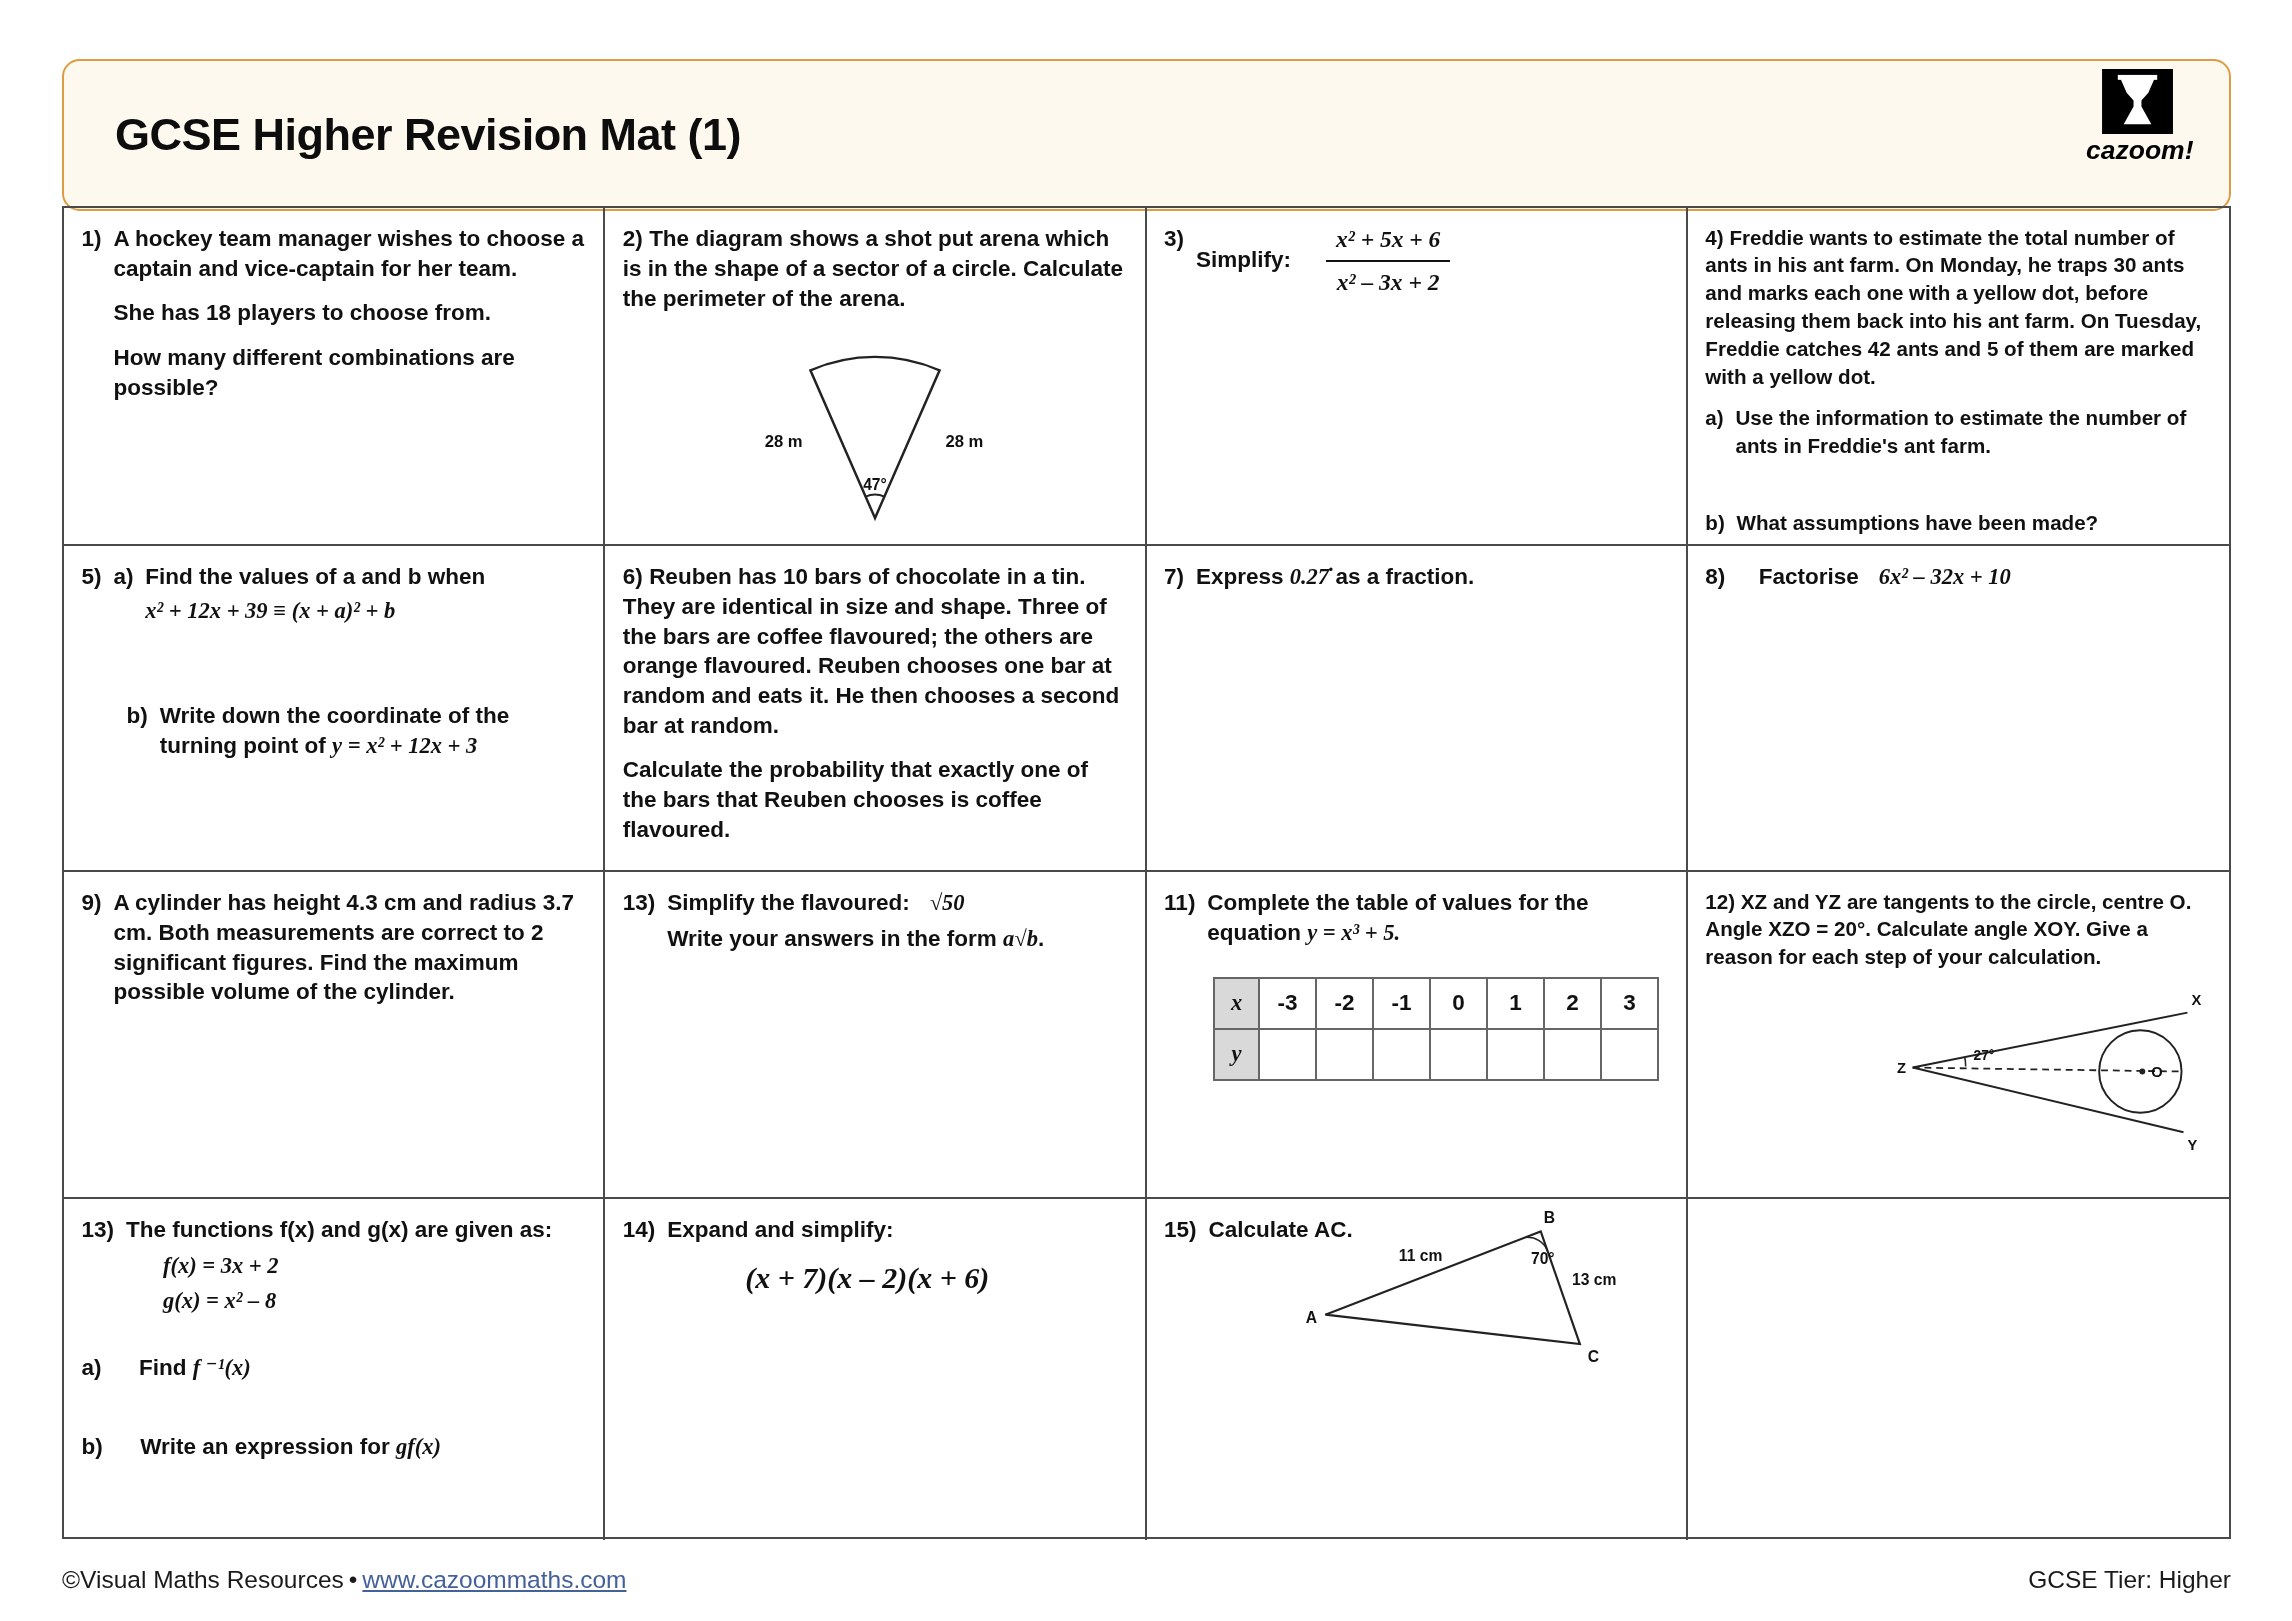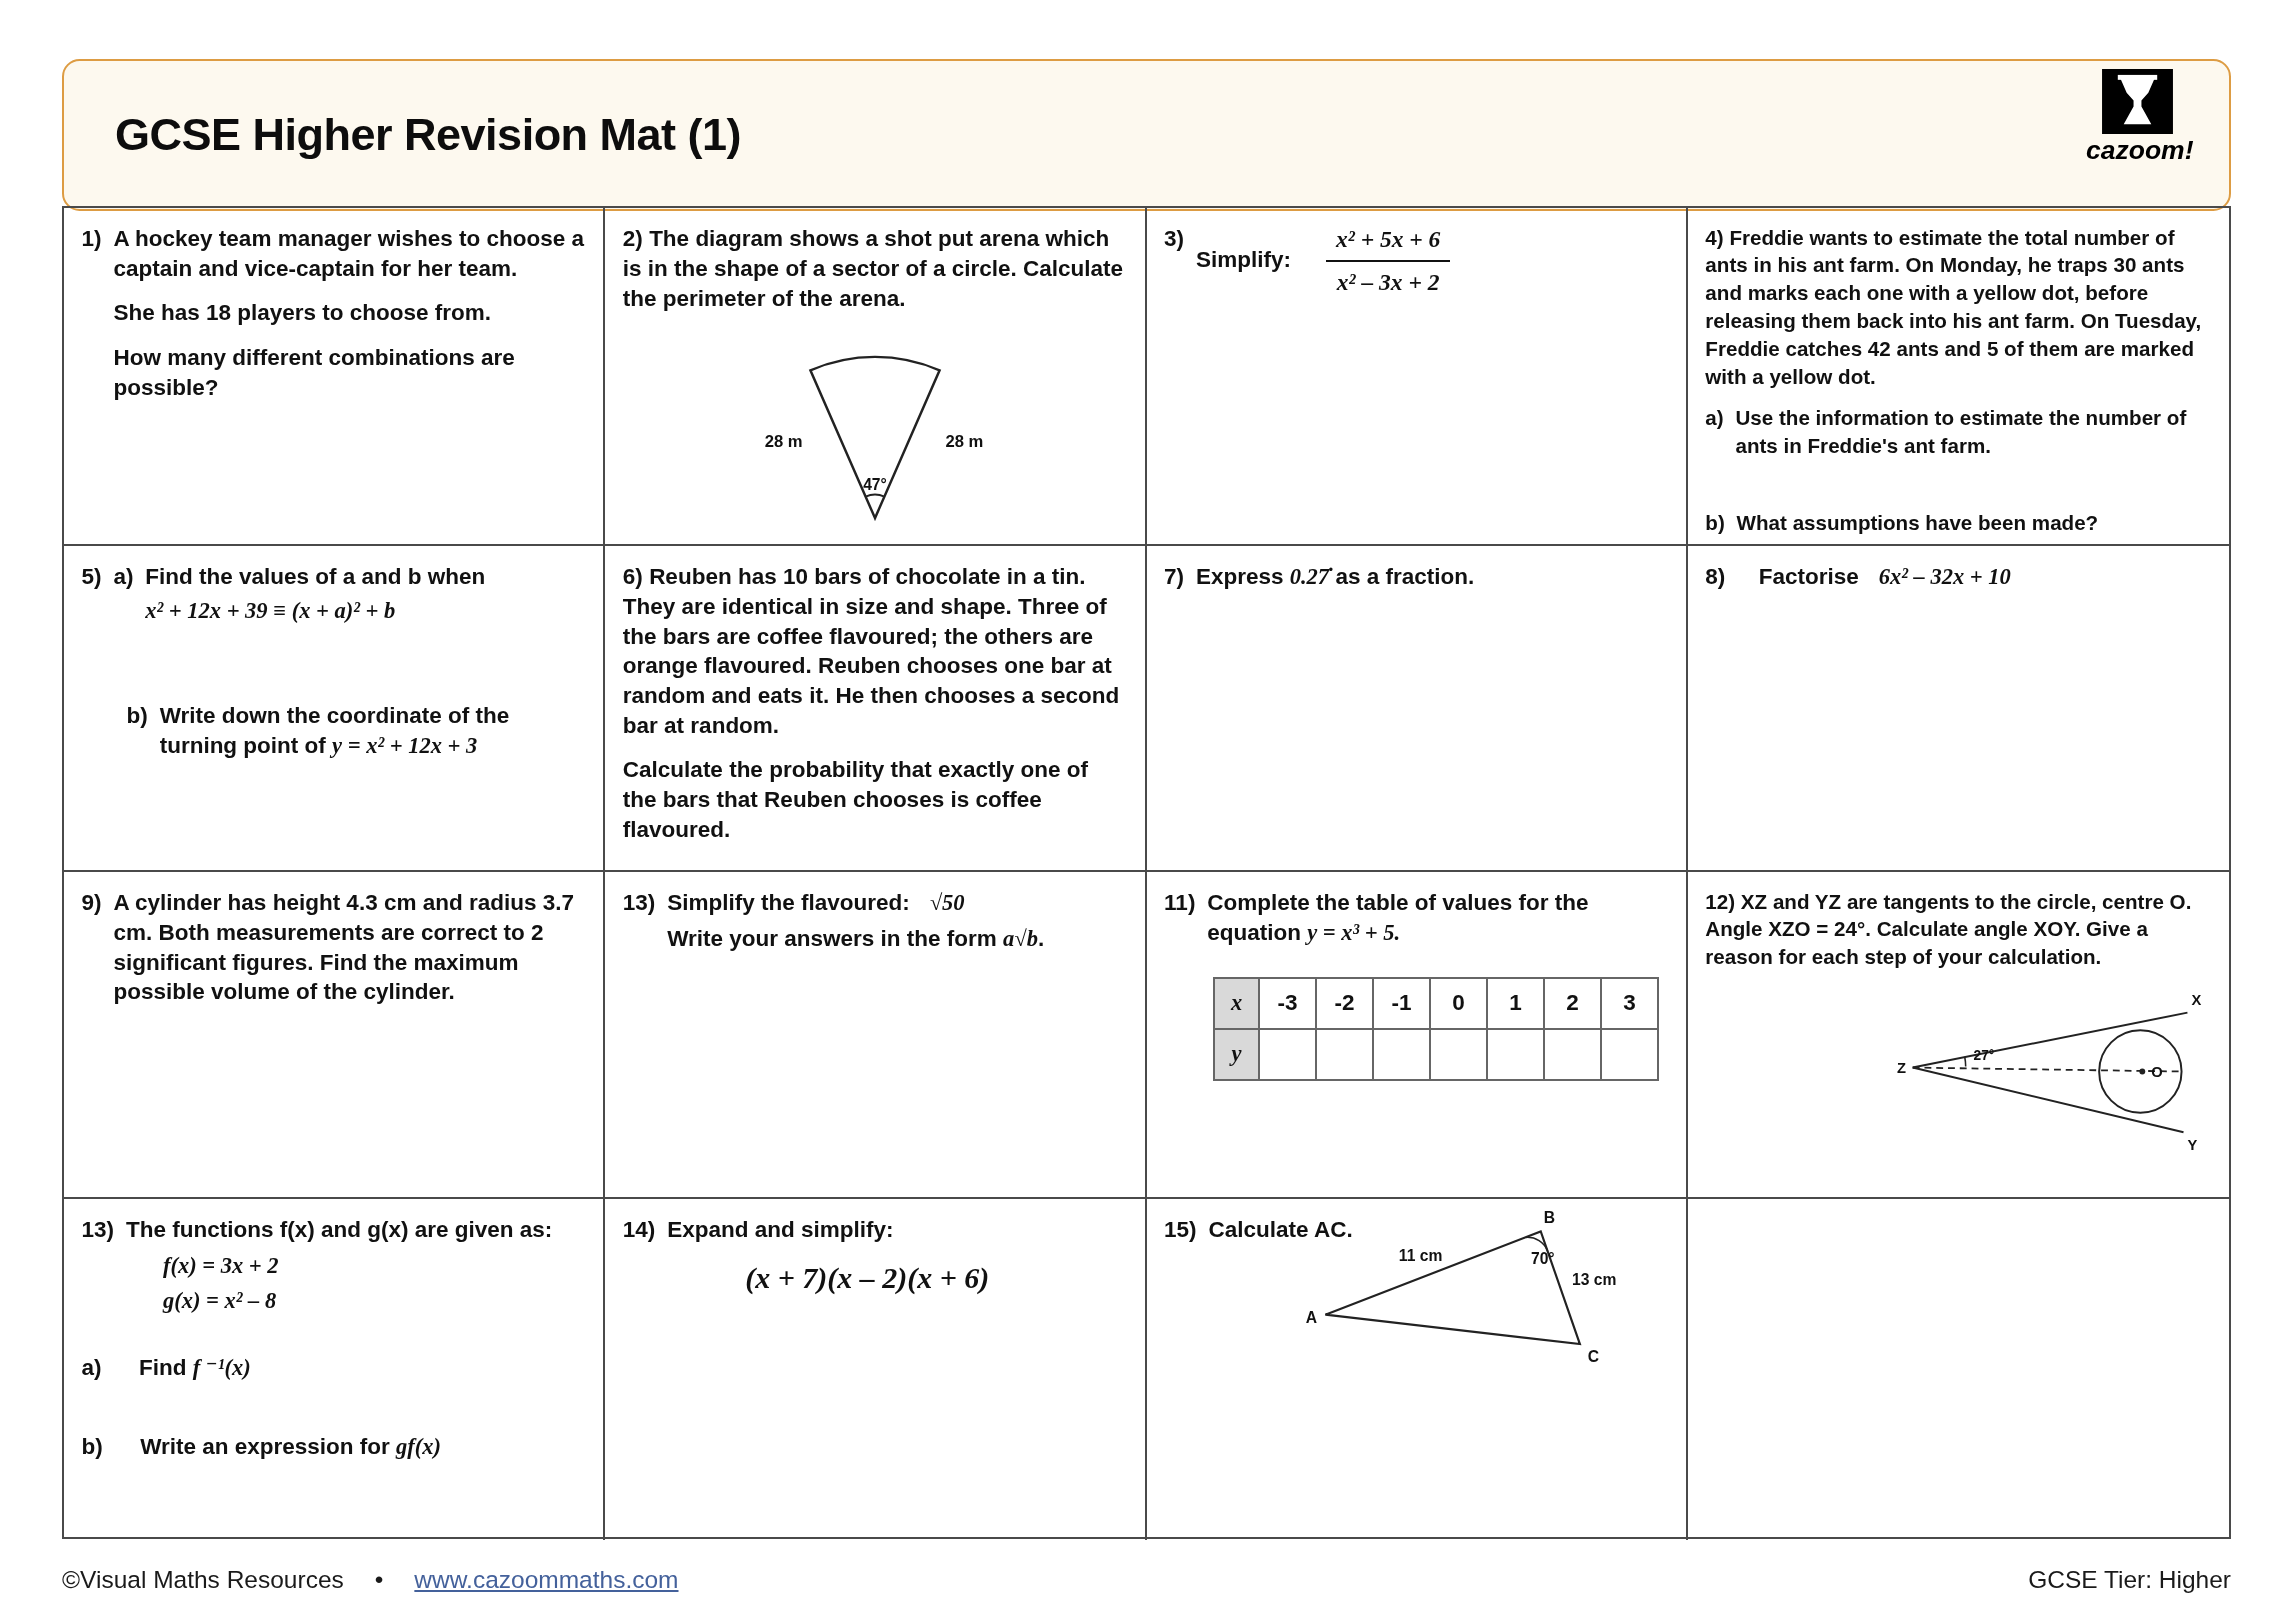--- a/index.html
+++ b/index.html
@@ -55,21 +55,21 @@
   
   .diagram { display:block; }
   .d-center { margin:3.9px auto 0; }
   .d-right { margin:7.8px 0 0 auto; }
   svg text { font-family:"Liberation Sans","DejaVu Sans",sans-serif; font-weight:700; fill:#111; }
 
   .q15-svg { position:absolute; right:7.8px; top:7.8px; }
 
   
   .footer-left { position:absolute; left:62px; bottom:27.4px; font-size:24.5px; font-weight:400;
-                 display:flex; align-items:center; gap:31px; color:#1a1a1a; }
+                 display:flex; align-items:center; gap:5px; color:#1a1a1a; }
   .footer-link { color:#44619b; text-decoration:underline; cursor:pointer; }
   .footer-right { position:absolute; right:62px; bottom:27.4px; font-size:24.5px; font-weight:400; color:#1a1a1a; }
 </style>
 </head>
 <body>
 
 <div class="page">
 
   <div class="header-box">
     <div class="page-title">GCSE Higher Revision Mat (1)</div>
@@ -244,21 +244,21 @@
             </tr>
           </tbody>
             </table>
         </div>
       </div>
     </div>
 
     <div class="cell small">
       <p class="inlinep">
         <span class="qnum">12)</span>
-        <span>XZ and YZ are tangents to the circle, centre O. Angle XZO = 24°. Calculate angle XOY. Give a reason for each step of your calculation.</span>
+        <span>XZ and YZ are tangents to the circle, centre O. Angle XZO = 20°. Calculate angle XOY. Give a reason for each step of your calculation.</span>
       </p>
       <svg class="diagram d-right" width="314" height="172" viewBox="0 0 320 175" style="font-size:21px">
         <circle cx="248" cy="88" r="42" fill="none" stroke="#222" stroke-width="2"></circle>
         <line x1="16" y1="84" x2="296" y2="28" stroke="#222" stroke-width="2"></line>
         <line x1="16" y1="84" x2="292" y2="150" stroke="#222" stroke-width="2"></line>
         <line x1="16" y1="84" x2="290" y2="88" stroke="#222" stroke-width="1.8" stroke-dasharray="7,5"></line>
         <circle cx="250" cy="88" r="3" fill="#222"></circle>
         <path d="M70,83 A55,55 0 0 0 69,73" fill="none" stroke="#222" stroke-width="1.6"></path>
         <text x="78" y="76" font-size="14">27°</text>
         <text x="300" y="20" font-size="15">X</text>

